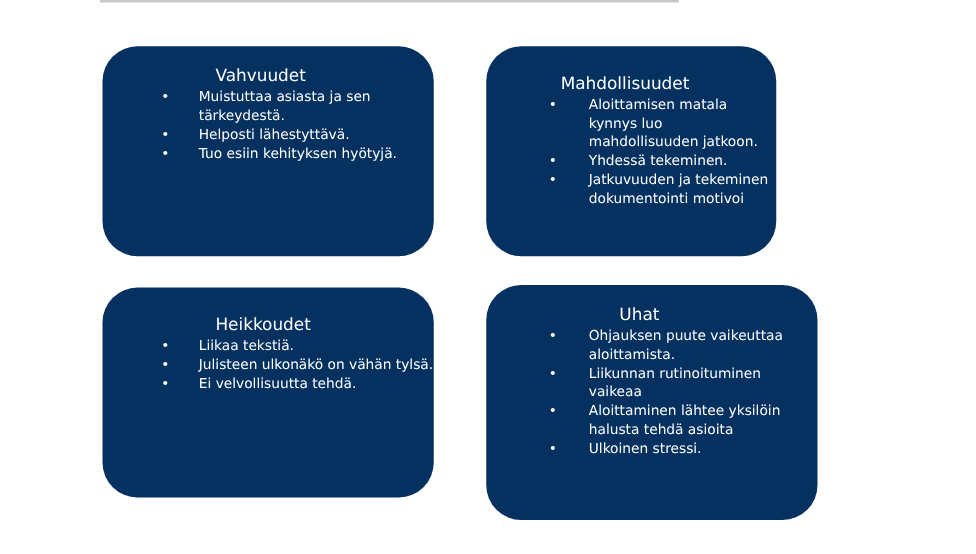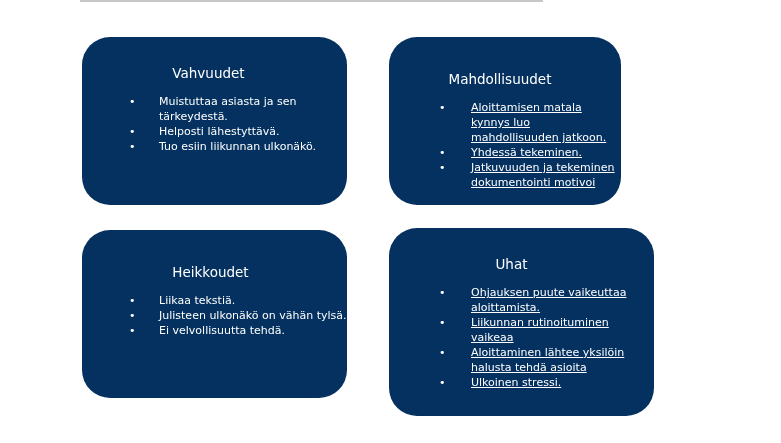--- a/index.html
+++ b/index.html
@@ -1,49 +1,49 @@
 <!DOCTYPE html>
 <html><head>
 <meta charset="utf-8">
 <style>
   html, body { margin:0; padding:0; }
   body { width:781px; height:443px; background:#ffffff; position:relative; overflow:hidden;
          font-family:"DejaVu Sans", sans-serif; }
   .topline { position:absolute; left:80px; top:0; width:463px; height:2px; background:#c8c8c8; }
   .box { position:absolute; background:#04315f; border-radius:28px; color:#ffffff; box-sizing:border-box; }
-  .box h2 { margin:12px; font-weight:normal; font-size:13.5px; text-align:center; line-height:17px; }
+  .box h2 { margin:0; font-weight:normal; font-size:13.5px; text-align:center; line-height:17px; }
   .box ul { margin:0; padding:0; list-style:none; }
   .box li { position:relative; font-size:11px; line-height:15px; padding-left:75px; }
   .box li::before { content:"•"; position:absolute; left:50px; top:0; font-size:11px; }
   #tl { left:82px; top:37px; width:265px; height:168px; padding-top:16px; }
   #tl h2 { padding-right:12px; }
   #tr { left:389px; top:37px; width:232px; height:168px; padding-top:22px; }
   #tr h2 { padding-right:10px; }
   #bl { left:82px; top:230px; width:265px; height:168px; padding-top:22px; }
   #bl h2 { padding-right:8px;text-align:center; }
   #br { left:389px; top:228px; width:265px; height:188px; padding-top:16px; }
   #br h2 { padding-right:20px; }
   #tl li, #bl li { padding-left:77px; }
   #tl li::before, #bl li::before { left:47px; }
   #tr li, #br li { padding-left:53px; }
   #tr li::before, #br li::before { left:50px; margin-left:-1px; }
-  #tr li, #br li { padding-left:82px;text-decoration:underline; }
+  #tr li, #br li { padding-left:82px; }
   #tr li::before, #br li::before { left:51px; }
 </style>
 </head>
 <body>
 
 <div class="topline"></div>
 
 <div class="box" id="tl">
   <h2>Vahvuudet</h2>
   <ul>
     <li>Muistuttaa asiasta ja sen tärkeydestä.</li>
     <li>Helposti lähestyttävä.</li>
-    <li>Tuo esiin liikunnan ulkonäkö.</li>
+    <li>Tuo esiin kehityksen hyötyjä.</li>
   </ul>
 </div>
 
 <div class="box" id="tr">
   <h2>Mahdollisuudet</h2>
   <ul>
     <li>Aloittamisen matala kynnys luo mahdollisuuden jatkoon.</li>
     <li>Yhdessä tekeminen.</li>
     <li>Jatkuvuuden ja tekeminen dokumentointi motivoi</li>
   </ul>

